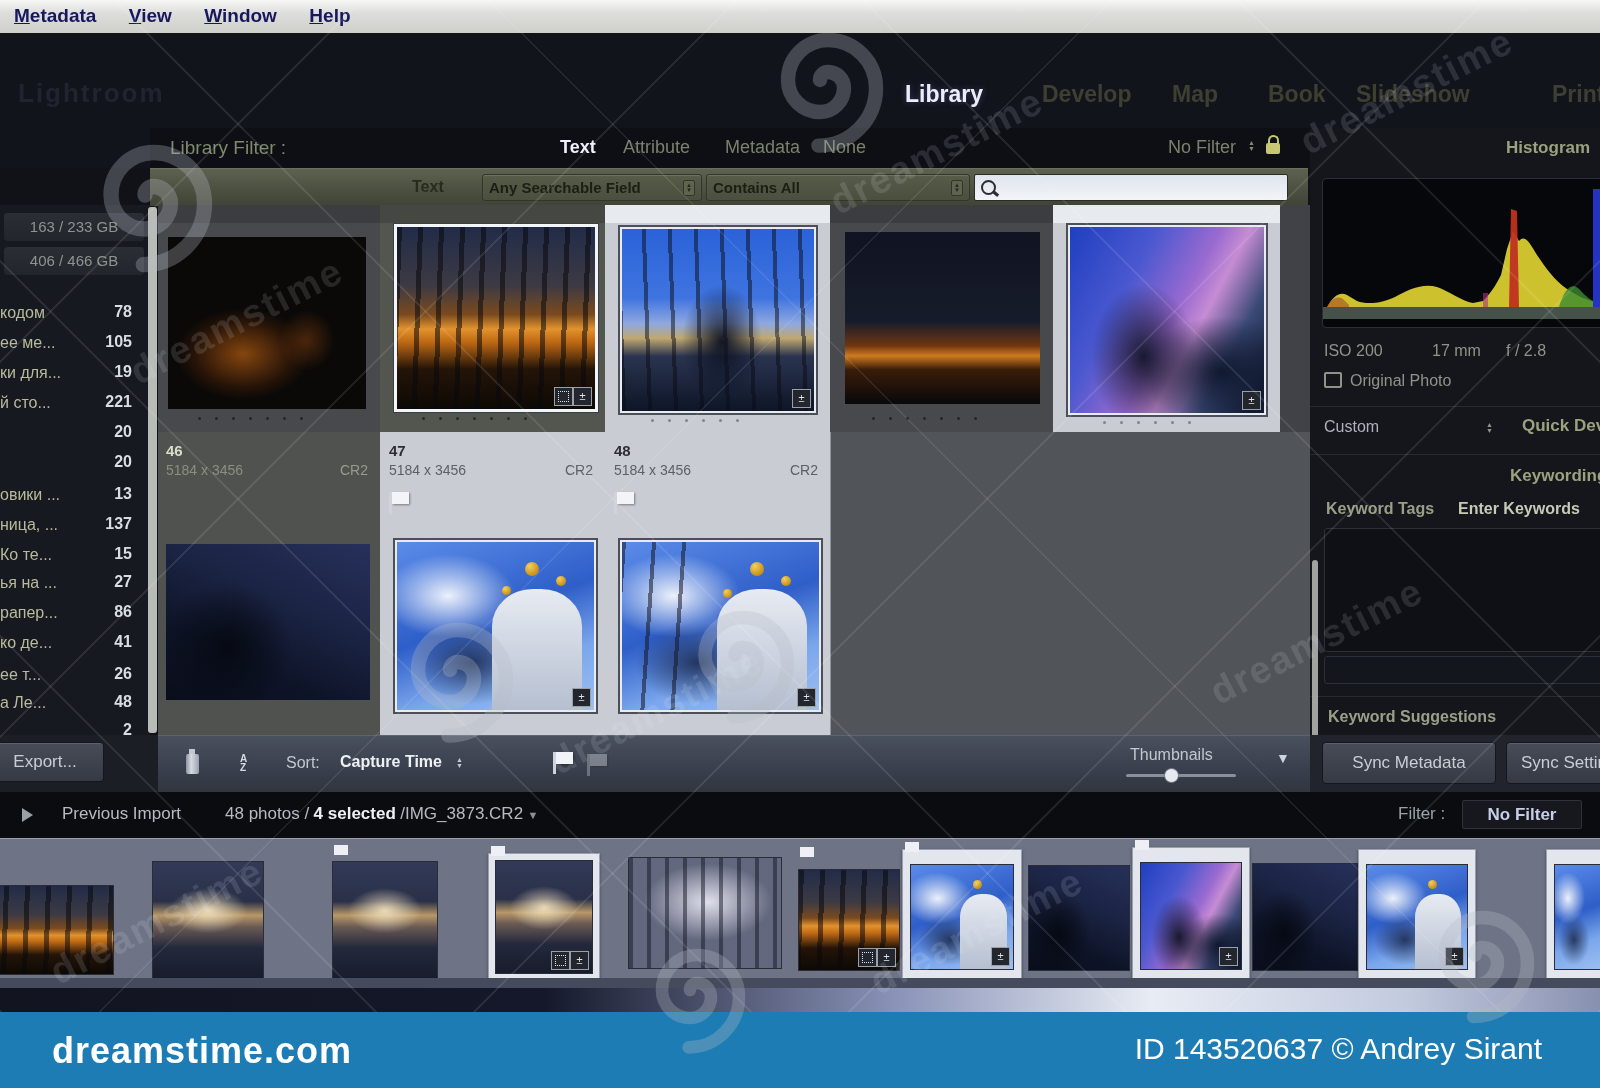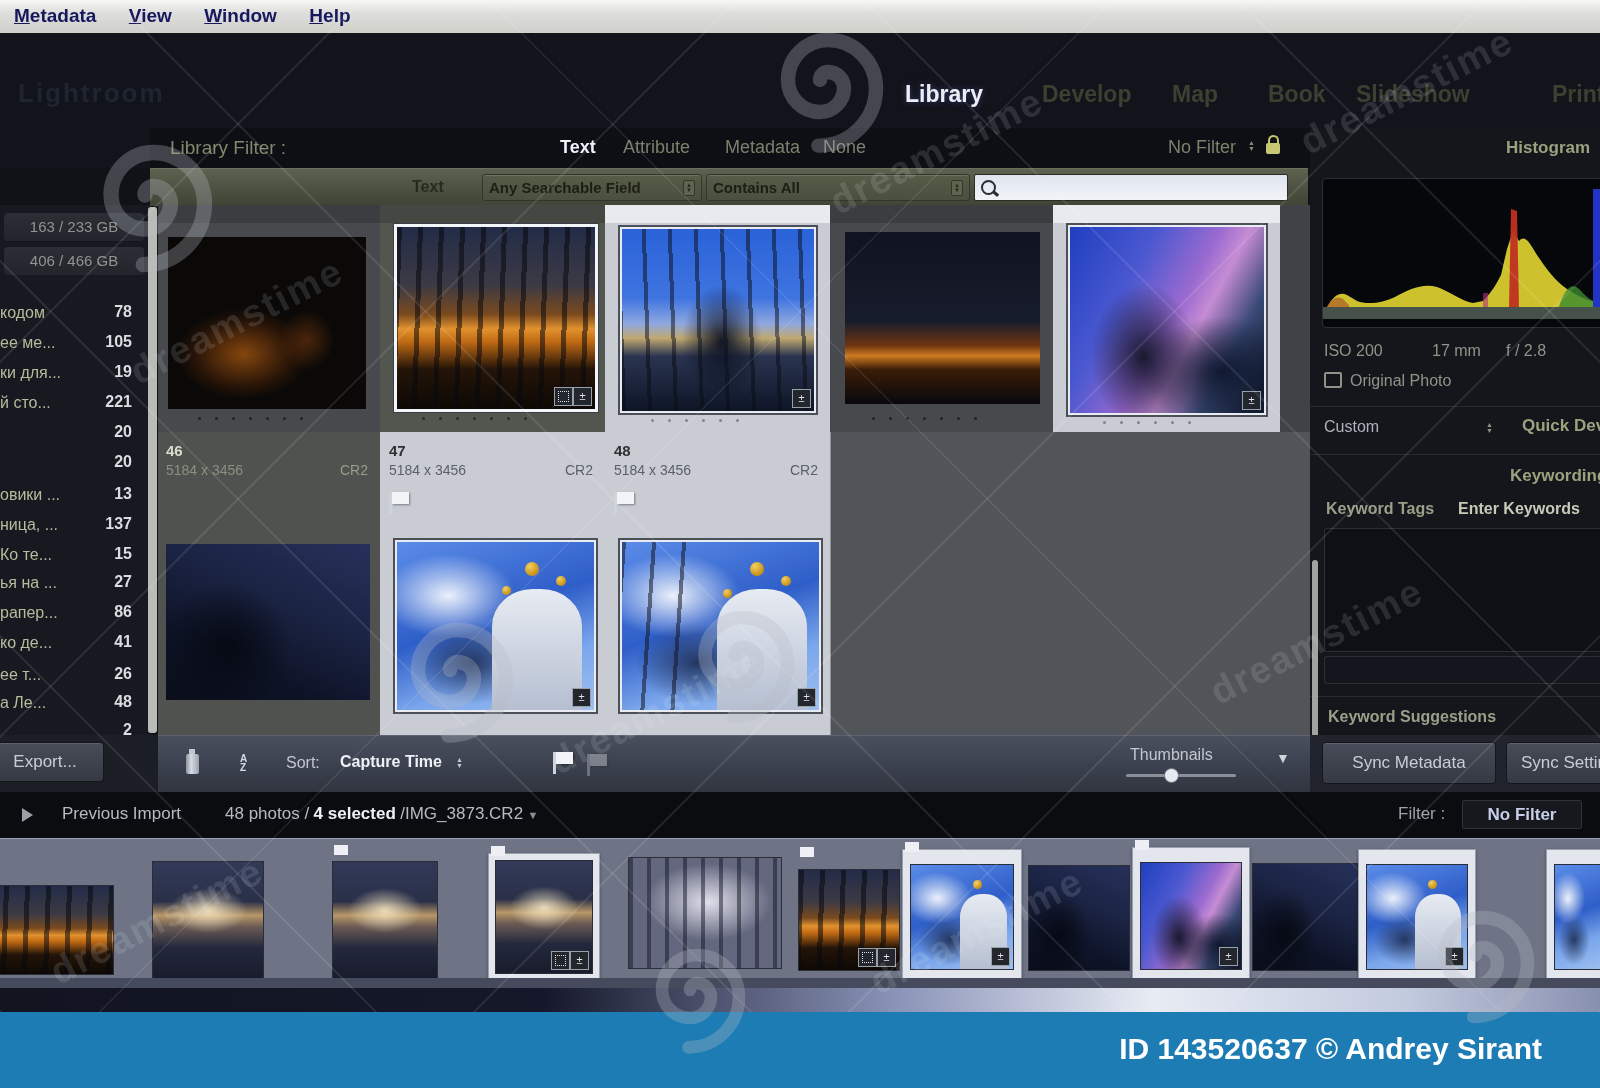--- a/index.html
+++ b/index.html
@@ -126,21 +126,21 @@
   .fb-text{font-size:17px;color:#b6bac3;white-space:nowrap;}
   .fb-strong{font-size:17px;font-weight:700;color:#eef0f5;}
   .tri-right{width:0;height:0;border-left:11px solid #9aa0a8;border-top:7px solid transparent;border-bottom:7px solid transparent;}
   .nofilter{background:#16181e;border:1px solid #2e323c;border-radius:2px;color:#c7cfe8;
     font-size:17px;font-weight:700;text-align:center;}
   .filmstrip{background:#6e7486;border-top:1px solid #9aa0b2;}
   .pickflag{position:absolute;width:14px;height:10px;background:#eef0f5;}
   
   .bluebar{background:#1d7cb4;}
   .dt-logo{font-size:36px;font-weight:700;color:#fff;letter-spacing:1px;}
-  .dt-credit{font-size:30px;font-weight:700;color:#fff;}
+  .dt-credit{font-size:30px;font-weight:400;color:#fff;}
   
   .wm-lines{pointer-events:none;background:
     repeating-linear-gradient(45deg,rgba(255,255,255,.09) 0 2px,rgba(0,0,0,0) 2px 265px),
     repeating-linear-gradient(-45deg,rgba(255,255,255,.09) 0 2px,rgba(0,0,0,0) 2px 265px);}
   .wm-text{pointer-events:none;font-size:38px;font-weight:700;color:rgba(235,238,245,.13);transform:rotate(-27deg);letter-spacing:2px;}
   .wm-spiral{pointer-events:none;opacity:.30;}
 </style>
 </head>
 <body>
 
@@ -512,20 +512,21 @@
 
     <div class="abs film-sel" style="left:1546px;top:10px;width:60px;height:132px;">
       <div class="film-thumb img-church-bright" style="left:7px;top:14px;width:50px;height:104px;"></div>
     </div>
   </div>
 
   <div class="abs" style="left:0;top:978px;width:1600px;height:10px;background:#454b5c;"></div>
   <div class="abs" style="left:0;top:988px;width:1600px;height:24px;background:linear-gradient(90deg,#121420 0%,#15182a 34%,#8a93b8 56%,#e8ecf4 72%,#c2cade 88%,#8890b0 100%);"></div>
 
   <div class="abs bluebar" style="left:0;top:1012px;width:1600px;height:76px;">
+    <span class="abs dt-logo" style="left:52px;top:18px;">dreamstime.com</span>
     <span class="abs dt-credit" style="right:58px;top:20px;">ID 143520637 © Andrey Sirant</span>
   </div>
 
   <div class="abs wm-lines" style="left:0;top:0;width:1600px;height:1012px;"></div>
   <span class="abs wm-text" style="left:120px;top:300px;">dreamstime</span>
   <span class="abs wm-text" style="left:820px;top:130px;">dreamstime</span>
   <span class="abs wm-text" style="left:1290px;top:70px;">dreamstime</span>
   <span class="abs wm-text" style="left:540px;top:690px;">dreamstime</span>
   <span class="abs wm-text" style="left:1200px;top:620px;">dreamstime</span>
   <span class="abs wm-text" style="left:40px;top:900px;">dreamstime</span>

